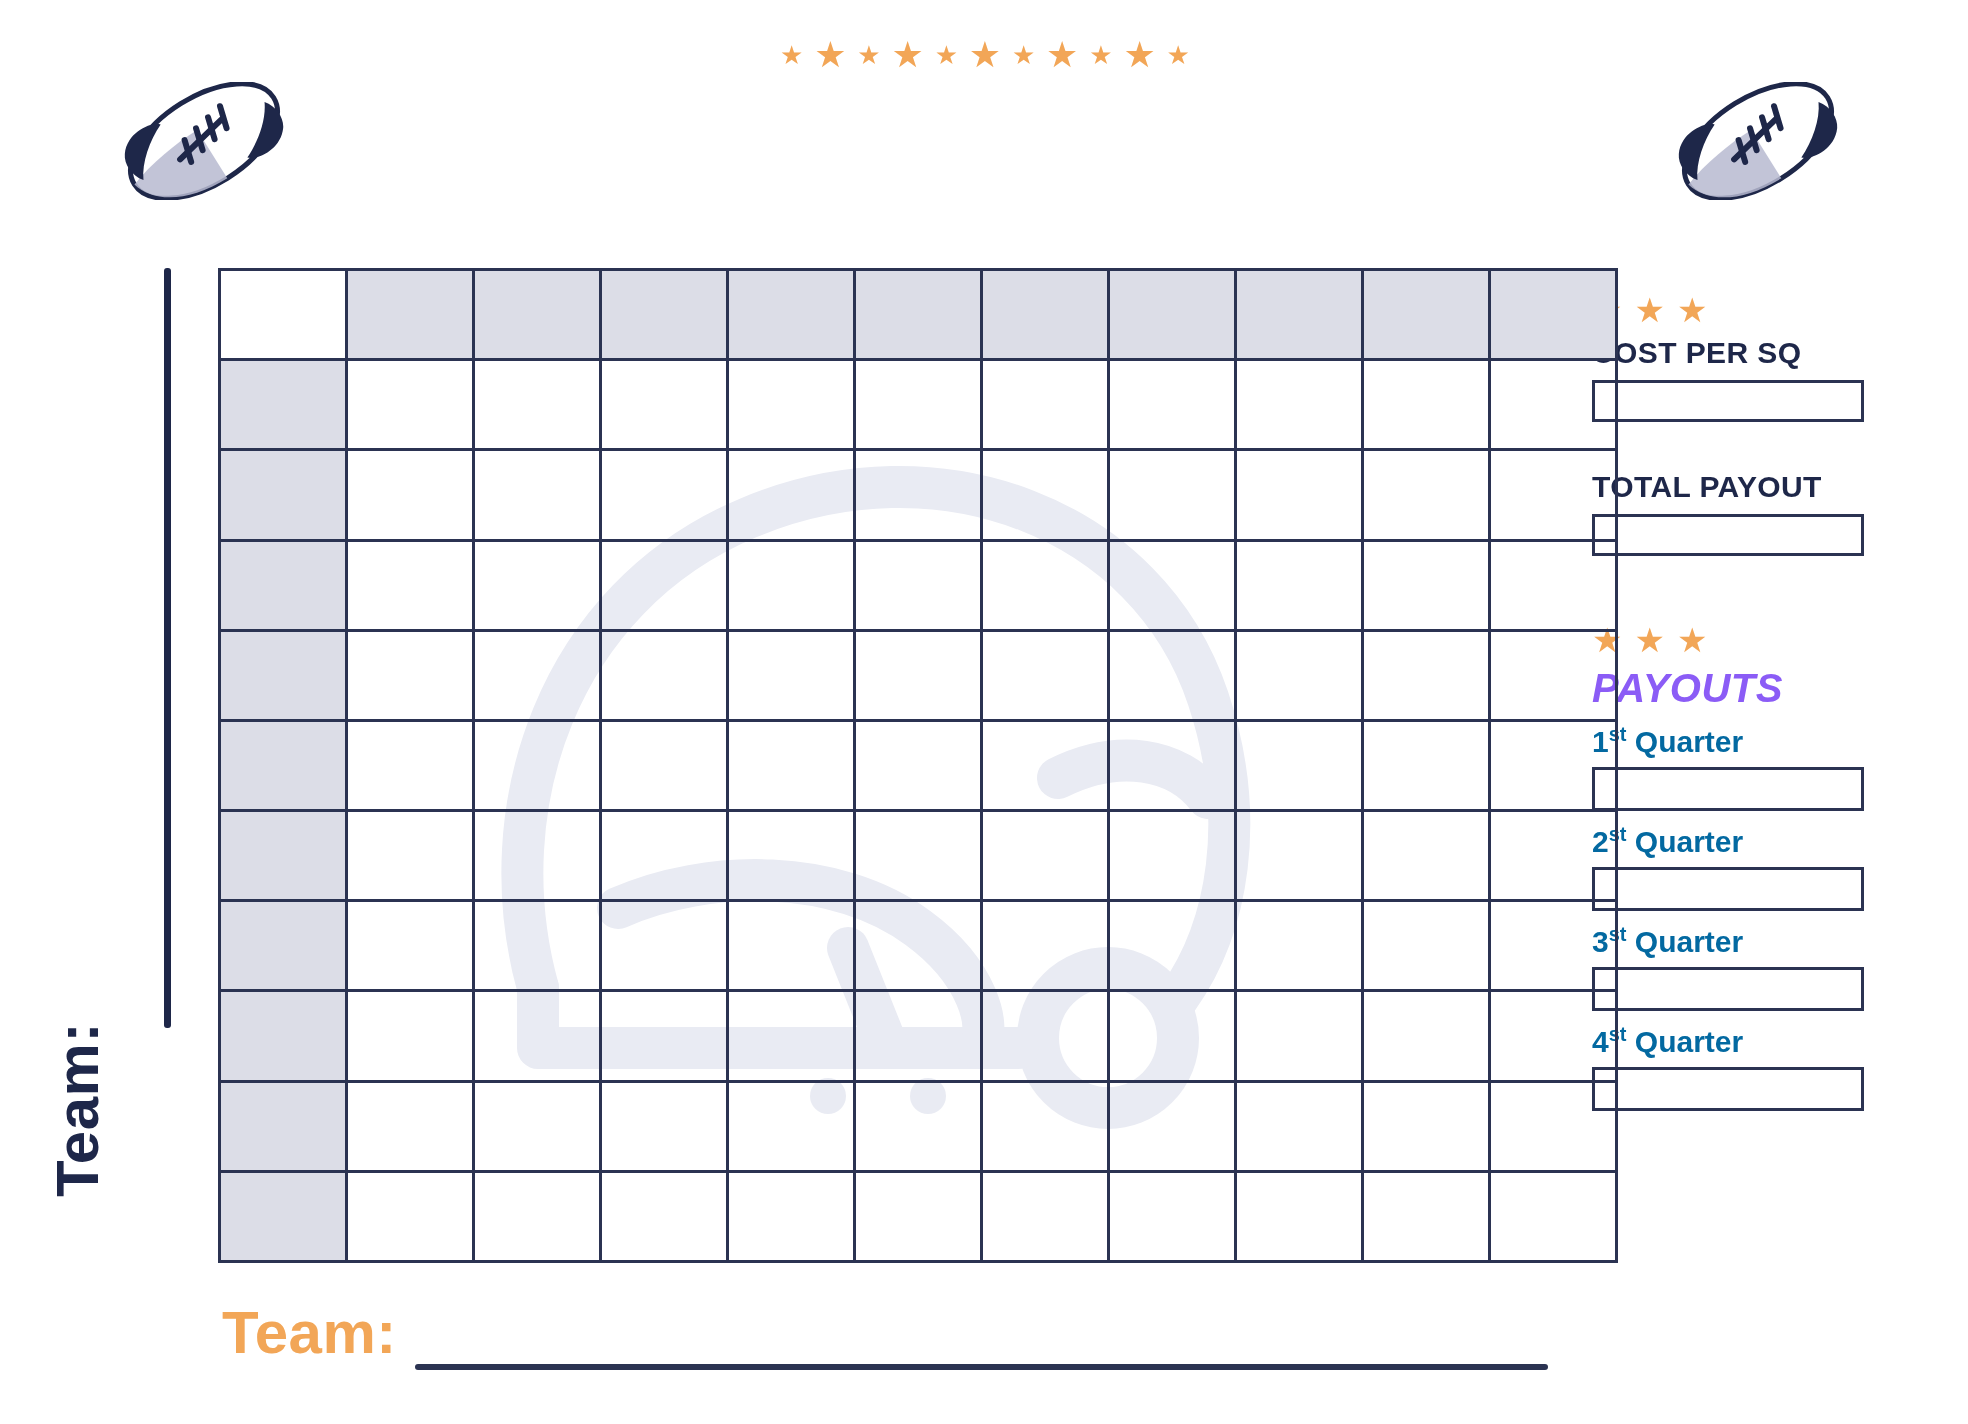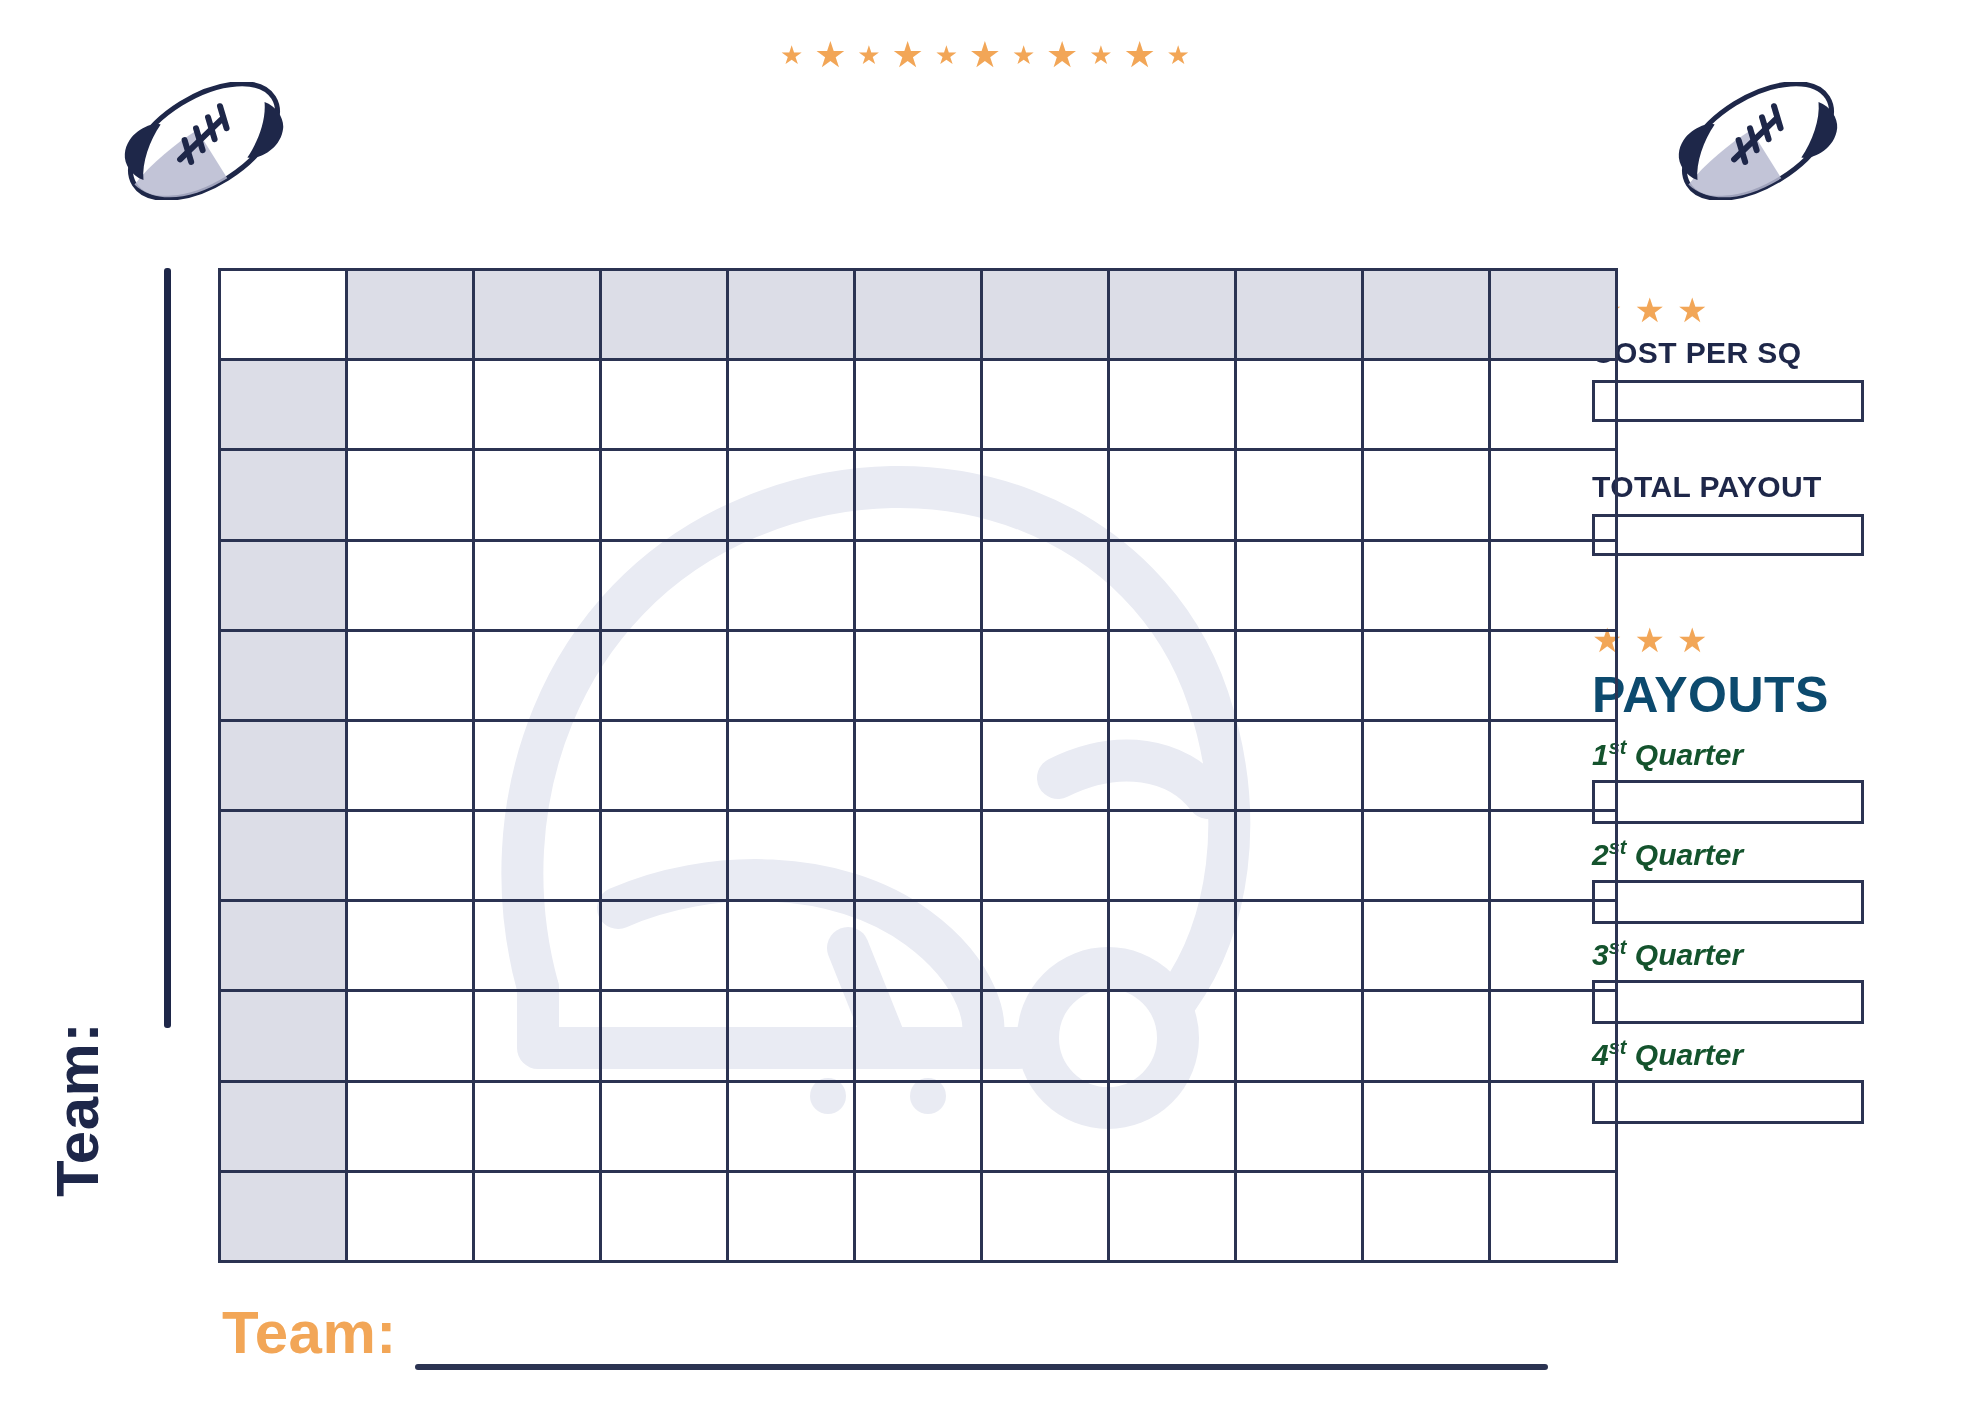--- a/index.html
+++ b/index.html
@@ -175,32 +175,32 @@
   }
   .panel-box {
     border: 3px solid #2b3352;
     background: #ffffff;
     height: 42px;
     width: 272px;
     box-sizing: border-box;
   }
   .gap-lg { height: 44px; }
   .payouts-title {
-    font-size: 50px;
-    font-weight: bold;
-    color: #0c4a6e;
+    font-size: 40px;
+    font-weight: bold;
+    color: #8b5cf6;
     letter-spacing: 0.5px;
     margin: 2px 0 8px 0;
+    font-style: italic;
   }
   .q-label {
     font-size: 30px;
     font-weight: bold;
-    color: #14532d;
+    color: #0369a1;
     margin: 14px 0 8px 0;
-    font-style: italic;
   }
   .q-label sup {
     font-size: 20px;
     vertical-align: super;
     line-height: 0;
   }
   .panel-box.q { height: 44px; }
 </style>
 </head>
 <body>

